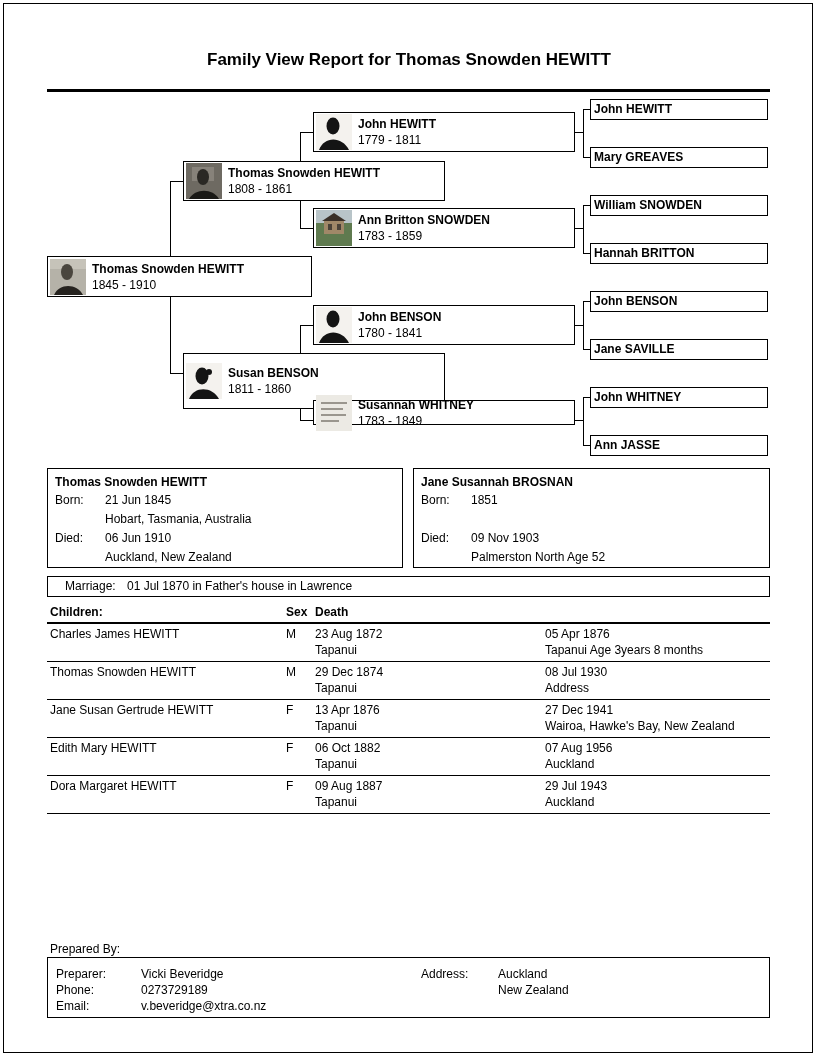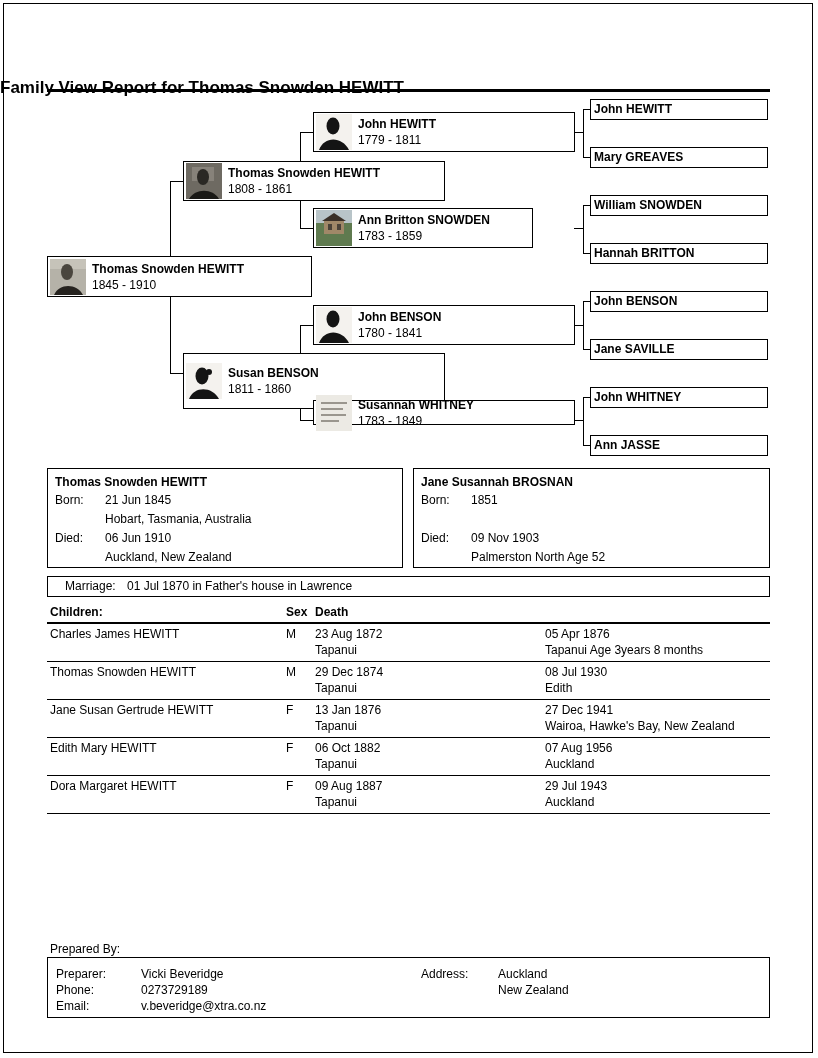--- a/index.html
+++ b/index.html
@@ -1,19 +1,19 @@
 <!DOCTYPE html>
 <html><head>
 <meta charset="utf-8">
 <style>
   html,body{margin:0;padding:0;background:#fff;}
   .page{position:relative;width:818px;height:1058px;background:#fff;overflow:hidden;
         font-family:"Liberation Sans","DejaVu Sans",sans-serif;font-size:12px;color:#000;}
   .page-border{position:absolute;left:3px;top:3px;width:810px;height:1050px;border:1px solid #000;box-sizing:border-box;}
-  .title{position:absolute;left:0;top:50px;width:100%;text-align:left;font-size:17px;font-weight:bold;margin-top:28px;}
+  .title{position:absolute;left:0;top:50px;width:100%;text-align:center;font-size:17px;font-weight:bold;}
   .title-rule{position:absolute;left:47px;top:89px;width:723px;height:3px;background:#000;}
 
   
   .tree-lines{position:absolute;left:0;top:0;z-index:1;}
   .tree-lines line{stroke:#000;stroke-width:1;}
   .pbox{position:absolute;z-index:2;background:#fff;border:1px solid #000;box-sizing:border-box;
         display:flex;align-items:center;gap:6px;padding:1px 2px;}
   .pimg{width:36px;height:36px;flex:0 0 36px;display:block;}
   .pimg svg{width:36px;height:36px;display:block;}
   .ptext{line-height:16px;}
@@ -138,21 +138,21 @@
           <ellipse cx="17" cy="12" rx="6.5" ry="8.5" fill="#141414"></ellipse>
           <path d="M3 36 C8 22 26 22 33 36 Z" fill="#141414"></path>
         </svg>
     </span>
     <div class="ptext">
       <div class="pname">John HEWITT</div>
       <div class="pdates">1779 - 1811</div>
     </div>
   </div>
 
-  <div class="pbox" style="left:313px;top:208px;width:220px;height:40px">
+  <div class="pbox" style="left:313px;top:208px;width:262px;height:40px">
     <span class="pimg">
       <svg viewBox="0 0 36 36">
           <rect width="36" height="36" fill="#5f7a4f"></rect>
           <rect width="36" height="13" fill="#b8c4c8"></rect>
           <rect x="8" y="10" width="20" height="14" fill="#a08868"></rect>
           <path d="M6 11 L18 3 L30 11 Z" fill="#3a3028"></path>
           <rect x="12" y="14" width="4" height="6" fill="#4a4238"></rect>
           <rect x="21" y="14" width="4" height="6" fill="#4a4238"></rect>
         </svg>
     </span>
@@ -268,29 +268,29 @@
 
     <div class="ch-row">
       <span class="cell">Thomas Snowden HEWITT</span>
       <span class="cell">M</span>
       <span class="cell">
           <div>29 Dec 1874</div>
           <div>Tapanui</div>
         </span>
       <span class="cell">
           <div>08 Jul 1930</div>
-          <div>Edith</div>
+          <div>Address</div>
         </span>
     </div>
 
     <div class="ch-row">
       <span class="cell">Jane Susan Gertrude HEWITT</span>
       <span class="cell">F</span>
       <span class="cell">
-          <div>13 Jan 1876</div>
+          <div>13 Apr 1876</div>
           <div>Tapanui</div>
         </span>
       <span class="cell">
           <div>27 Dec 1941</div>
           <div>Wairoa, Hawke's Bay, New Zealand</div>
         </span>
     </div>
 
     <div class="ch-row">
       <span class="cell">Edith Mary HEWITT</span>

